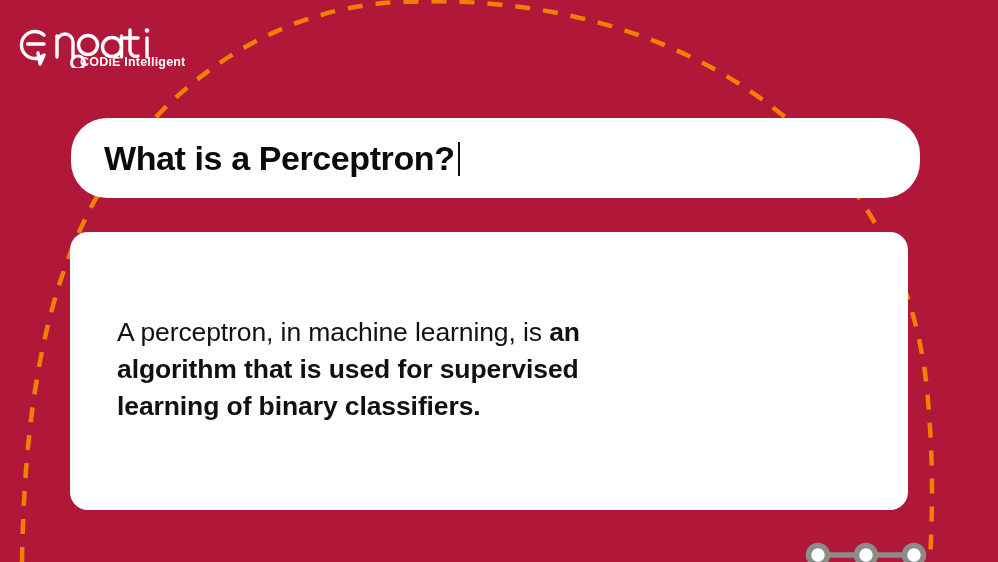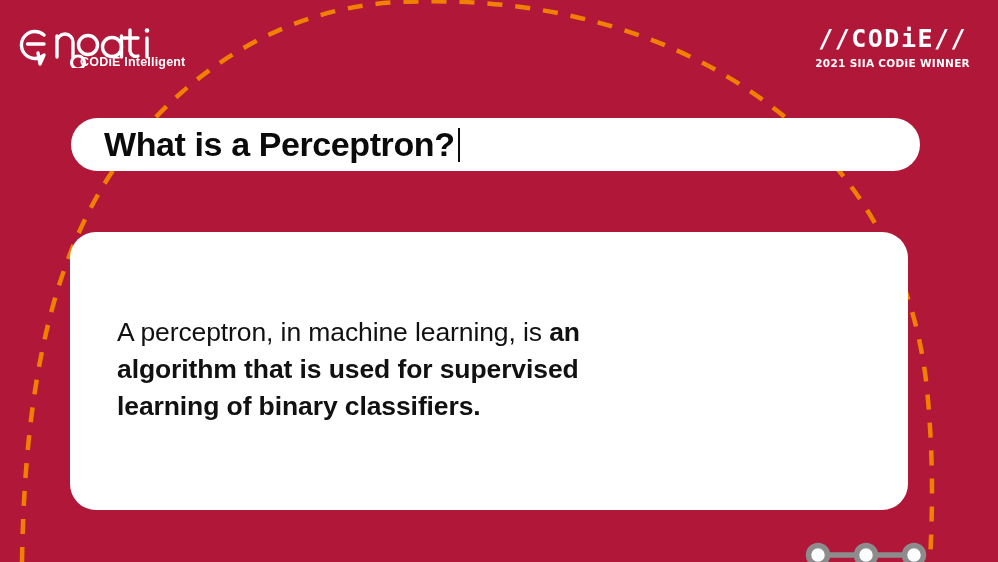--- a/index.html
+++ b/index.html
@@ -73,21 +73,21 @@
     margin-top: 7px;
     white-space: nowrap;
   }
 
   
   #title-card {
     position: absolute;
     left: 71px;
     top: 118px;
     width: 849px;
-    height: 53px;
+    height: 80px;
     background: #ffffff;
     border-radius: 36px;
     box-sizing: border-box;
     display: flex;
     align-items: center;
   }
   #title-text {
     margin-left: 33px;
     color: #0b0b0b;
     font-size: 34px;
@@ -106,21 +106,21 @@
   }
 
   
   #body-card {
     position: absolute;
     left: 70px;
     top: 232px;
     width: 838px;
     height: 278px;
     background: #ffffff;
-    border-radius: 26px;
+    border-radius: 18px;
     box-sizing: border-box;
   }
   #body-text {
     position: absolute;
     left: 47px;
     top: 82px;
     width: 520px;
     color: #111111;
     font-size: 26.5px;
     line-height: 37px;
@@ -171,24 +171,20 @@
 
       <path d="M 114 8 L 114 29 A 6 6 0 0 0 122 34" fill="none" stroke="#ffffff" stroke-width="3.4" stroke-linecap="round"></path>
       <path d="M 108 16 L 122 16" fill="none" stroke="#ffffff" stroke-width="3.4" stroke-linecap="round"></path>
 
       <path d="M 131 16 L 131 35" fill="none" stroke="#ffffff" stroke-width="3.4" stroke-linecap="round"></path>
       <circle cx="131" cy="8.5" r="2.3" fill="#ffffff"></circle>
     </svg>
     <div id="logo-tagline">CODiE Intelligent</div>
   </div>
 
-  <div id="codie-badge">
-    <div id="codie-mark">//CODiE//</div>
-    <div id="codie-sub">2021 SIIA CODiE WINNER</div>
-  </div>
 
   <div id="title-card">
     <div id="title-text">
       <span>What is a Perceptron?</span><span id="title-caret"></span>
     </div>
   </div>
 
   <div id="body-card">
     <div id="body-text">
       <span>A perceptron, in machine learning, is </span><span class="bold">an algorithm that is used for supervised learning of binary classifiers.</span>

